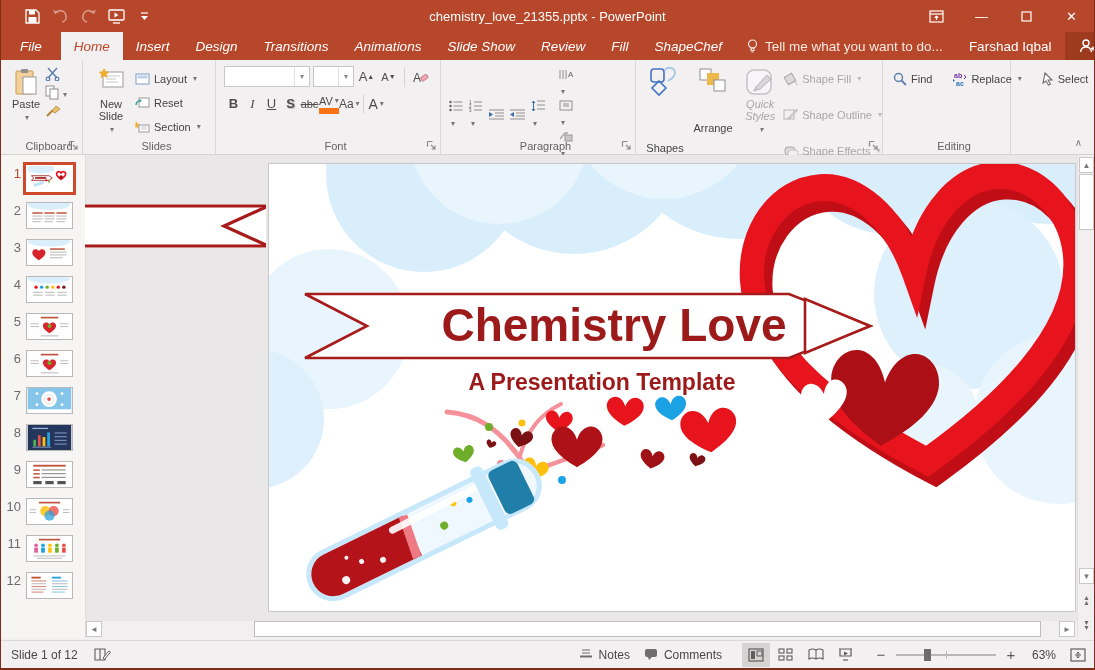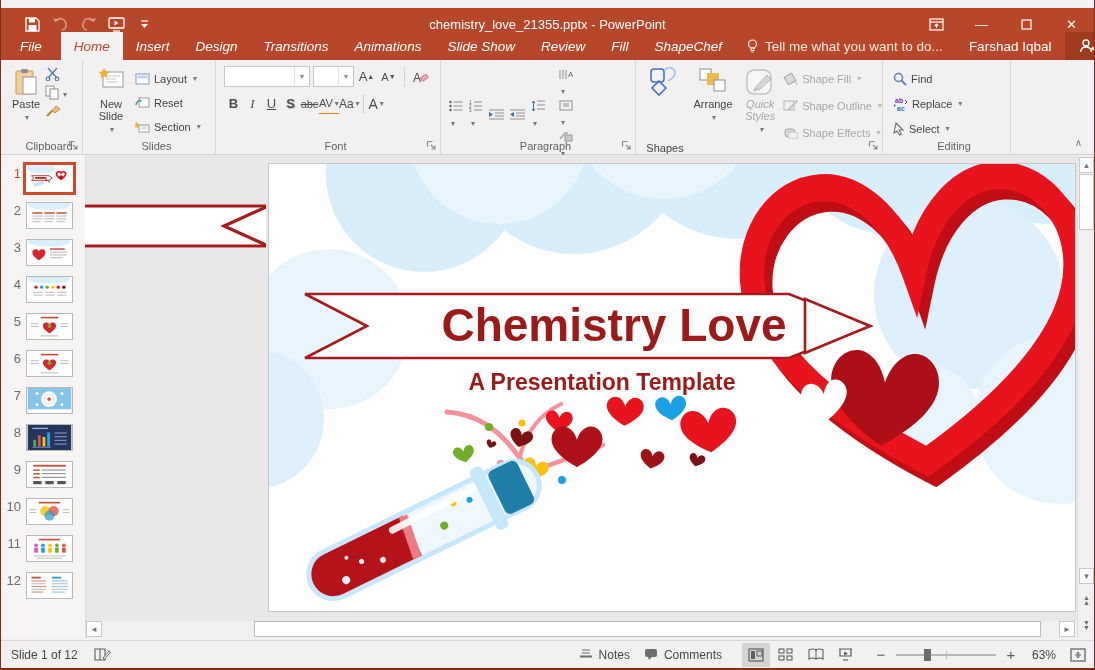--- a/index.html
+++ b/index.html
@@ -8,21 +8,21 @@
     --selected-thumbnail-border:#cf4a2c; --slide-text-red:#9c1a1a; --banner-border-red:#a81b1b;
     --heart-red:#e8141d; --heart-dark-red:#a50f15; --heart-maroon:#7c1113; --heart-green:#6fae28;
     --heart-yellow:#fec00f; --heart-blue:#1ba2e4; --cloud-blue:#d9eefb; --tube-blue:#bfe4fa; --liquid-red:#b5131a;
   }
   *{margin:0;padding:0;box-sizing:border-box;}
   html,body{background:#666;}
   #app{position:relative;width:1095px;height:670px;font-family:"Liberation Sans",sans-serif;
     background:var(--ribbon-bg);overflow:hidden;
     border-left:1px solid var(--window-border);border-right:1px solid var(--window-border);border-bottom:2px solid var(--window-border);}
   
-  .titlebar{position:absolute;left:0;top:0;right:0;height:32px;background:var(--titlebar-bg);display:flex;align-items:center;color:#fff;margin-top:8px;}
+  .titlebar{position:absolute;left:0;top:0;right:0;height:32px;background:var(--titlebar-bg);display:flex;align-items:center;color:#fff;}
   .qat{display:flex;align-items:center;gap:10px;padding-left:22px;}
   .qat .ic{width:18px;height:18px;display:flex;align-items:center;justify-content:center;}
   .dim{opacity:.45;}
   .title-text{position:absolute;left:0;right:0;text-align:center;font-size:13px;color:#fff;pointer-events:none;}
   .wincontrols{position:absolute;right:0;top:0;height:32px;display:flex;align-items:center;}
   .winbtn{width:45px;height:32px;display:flex;align-items:center;justify-content:center;color:#fff;font-size:13px;}
   
   .tabrow{position:absolute;left:0;top:32px;right:0;height:28px;background:var(--titlebar-bg);display:flex;align-items:stretch;color:#fff;font-size:13.5px;}
   .tab{display:flex;align-items:center;padding:0 13px;cursor:default;white-space:nowrap;font-style:italic;}
   .tab.file{padding:0 19px;}
@@ -288,21 +288,21 @@
               <rect x="8" y="6" width="7" height="4" rx="1" fill="#f4a7b4" stroke="#c97f8e" transform="rotate(-35 11 8)"></rect>
             </svg>
         </span>
       </div>
       <div style="display:flex;align-items:center;padding:6px 0 0 8px;">
         <span class="fbtn" style="font-weight:bold;">B</span>
         <span class="fbtn" style="font-style:italic;font-family:'Liberation Serif',serif;">I</span>
         <span class="fbtn" style="text-decoration:underline;">U</span>
         <span class="fbtn" style="text-shadow:1px 1px 1px #bbb;font-weight:bold;">S</span>
         <span class="fbtn" style="text-decoration:line-through;font-size:11px;">abc</span>
-        <span class="fbtn dd" style="font-size:11px;border-bottom:1px solid #f97316;">AV</span>
+        <span class="fbtn dd" style="font-size:11px;border-bottom:6px solid #f97316;">AV</span>
         <span class="fbtn dd" style="font-size:12px;">Aa</span>
         <span class="vr"></span>
         <span class="fbtn dd" style="font-size:14px;">A</span>
       </div>
       <div class="glabel">Font</div>
       <span class="launcher">
         <svg width="11" height="11" viewBox="0 0 11 11">
             <path d="M1.5 1.5h5M1.5 1.5v5" stroke="#8a8888" stroke-width="1.2" fill="none"></path>
             <path d="M5 5l4 4M9 5.5V9H5.5" stroke="#8a8888" stroke-width="1.1" fill="none"></path>
           </svg>
@@ -409,21 +409,21 @@
           <span class="bicon">
             <svg width="32" height="30" viewBox="0 0 32 30">
                 <path d="M16 3c4-5 13-1 9 6-2 3-6 5-6 5" fill="none" stroke="#9dc3e6" stroke-width="1.6"></path>
                 <rect x="2" y="2" width="13" height="13" rx="3" fill="none" stroke="#4472c4" stroke-width="1.6"></rect>
                 <path d="M10 14l7 7-7 7-7-7z" fill="none" stroke="#4472c4" stroke-width="1.6"></path>
               </svg>
           </span>
           <span>Shapes</span>
           <span class="dd"></span>
         </div>
-        <div class="rbig" style="width:52px;">
+        <div class="rbig" style="width:52px;gap:24px;">
           <span class="bicon">
             <svg width="28" height="28" viewBox="0 0 28 28">
                 <rect x="1" y="1" width="11" height="11" fill="#fff" stroke="#8f8d8d"></rect>
                 <rect x="8" y="5" width="12" height="12" fill="#edb94d"></rect>
                 <rect x="15" y="12" width="11" height="11" fill="#fff" stroke="#8f8d8d"></rect>
               </svg>
           </span>
           <span>Arrange</span>
           <span class="dd"></span>
         </div>
@@ -431,21 +431,21 @@
           <span class="bicon">
             <svg width="30" height="28" viewBox="0 0 30 28">
                 <rect x="2" y="2" width="24" height="24" rx="7" fill="#f7f5f7" stroke="#c3c1c3" stroke-width="1.5"></rect>
                 <path d="M10 20L22 7l4 4-12 11z" fill="#d8d6d8" stroke="#b5b3b5"></path>
                 <path d="M8 22l3-3 2 2-3 3z" fill="#c3c1c3"></path>
               </svg>
           </span>
           <span>Quick Styles</span>
           <span class="dd"></span>
         </div>
-        <div style="display:flex;flex-direction:column;gap:6px;padding-top:5px;">
+        <div style="display:flex;flex-direction:column;gap:15px;padding-top:5px;">
           <span class="rsm gray dd">
             <svg width="15" height="13" viewBox="0 0 15 13">
                 <path d="M7 1L13 7 7 13 1 7z" fill="#dcdadc" stroke="#a8a6a6" transform="rotate(15 7 7)"></path>
                 <path d="M11 9c1.5 2 3 2.2 3 3.4 0 .9-.7 1.3-1.4 1.3" fill="none" stroke="#a8a6a6"></path>
               </svg>
             <span>Shape Fill</span>
           </span>
           <span class="rsm gray dd">
             <svg width="15" height="13" viewBox="0 0 15 13">
                 <rect x="1" y="2" width="10" height="9" fill="none" stroke="#b5b3b3"></rect>
@@ -464,21 +464,21 @@
       </div>
       <span class="launcher">
         <svg width="11" height="11" viewBox="0 0 11 11">
             <path d="M1.5 1.5h5M1.5 1.5v5" stroke="#8a8888" stroke-width="1.2" fill="none"></path>
             <path d="M5 5l4 4M9 5.5V9H5.5" stroke="#8a8888" stroke-width="1.1" fill="none"></path>
           </svg>
       </span>
     </div>
 
     <div class="rgroup" style="width:128px;border-right:1px solid #dad7d7;">
-      <div style="display:flex;flex-direction:column;gap:4px;padding:5px 0 0 10px;">
+      <div style="display:flex;gap:20px;padding:5px 0 0 10px;">
         <span class="rsm">
           <svg width="14" height="14" viewBox="0 0 14 14">
               <circle cx="5.5" cy="5.5" r="4" fill="none" stroke="#5f7fae" stroke-width="1.5"></circle>
               <path d="M8.5 8.5L13 13" stroke="#5f7fae" stroke-width="1.8"></path>
             </svg>
           <span>Find</span>
         </span>
         <span class="rsm dd">
           <svg width="15" height="14" viewBox="0 0 15 14">
               <text x="2" y="6" font-size="7" font-weight="bold" fill="#7030a0">ab</text>

